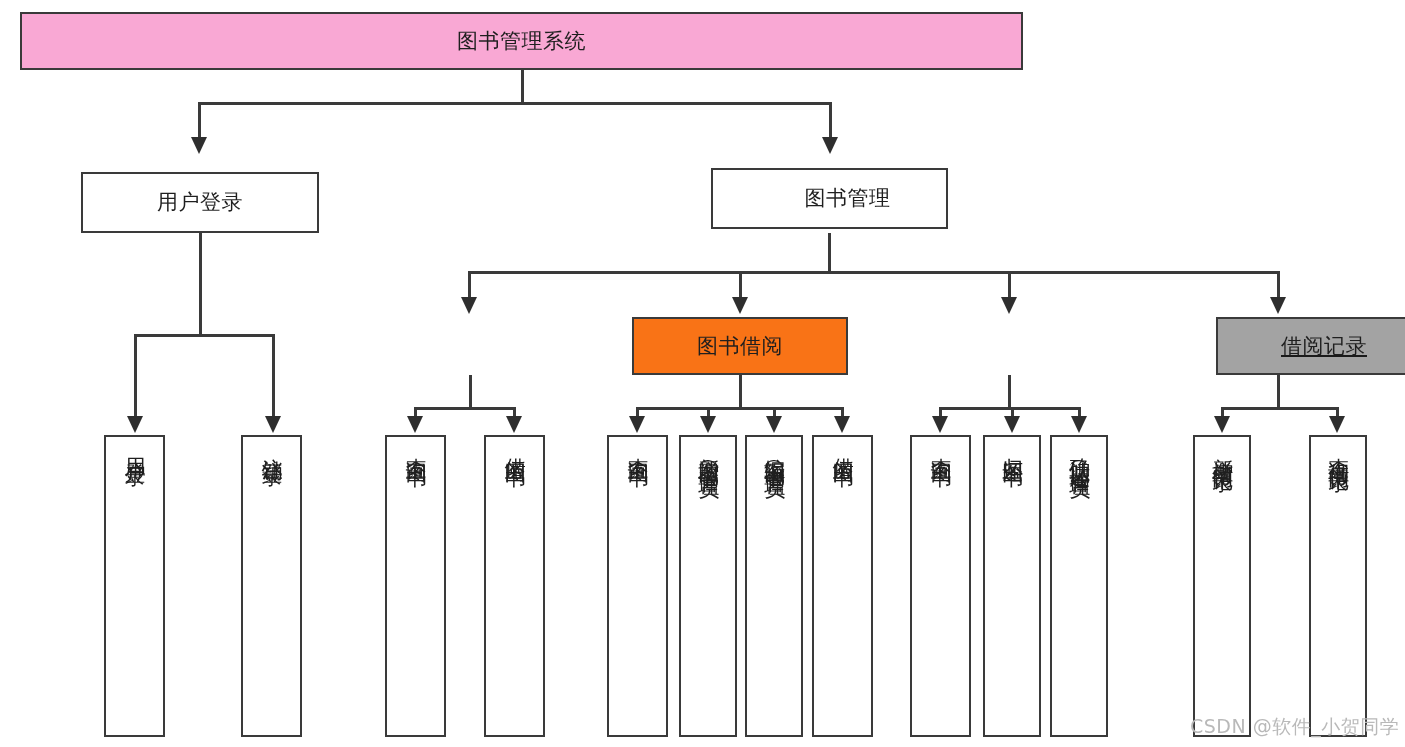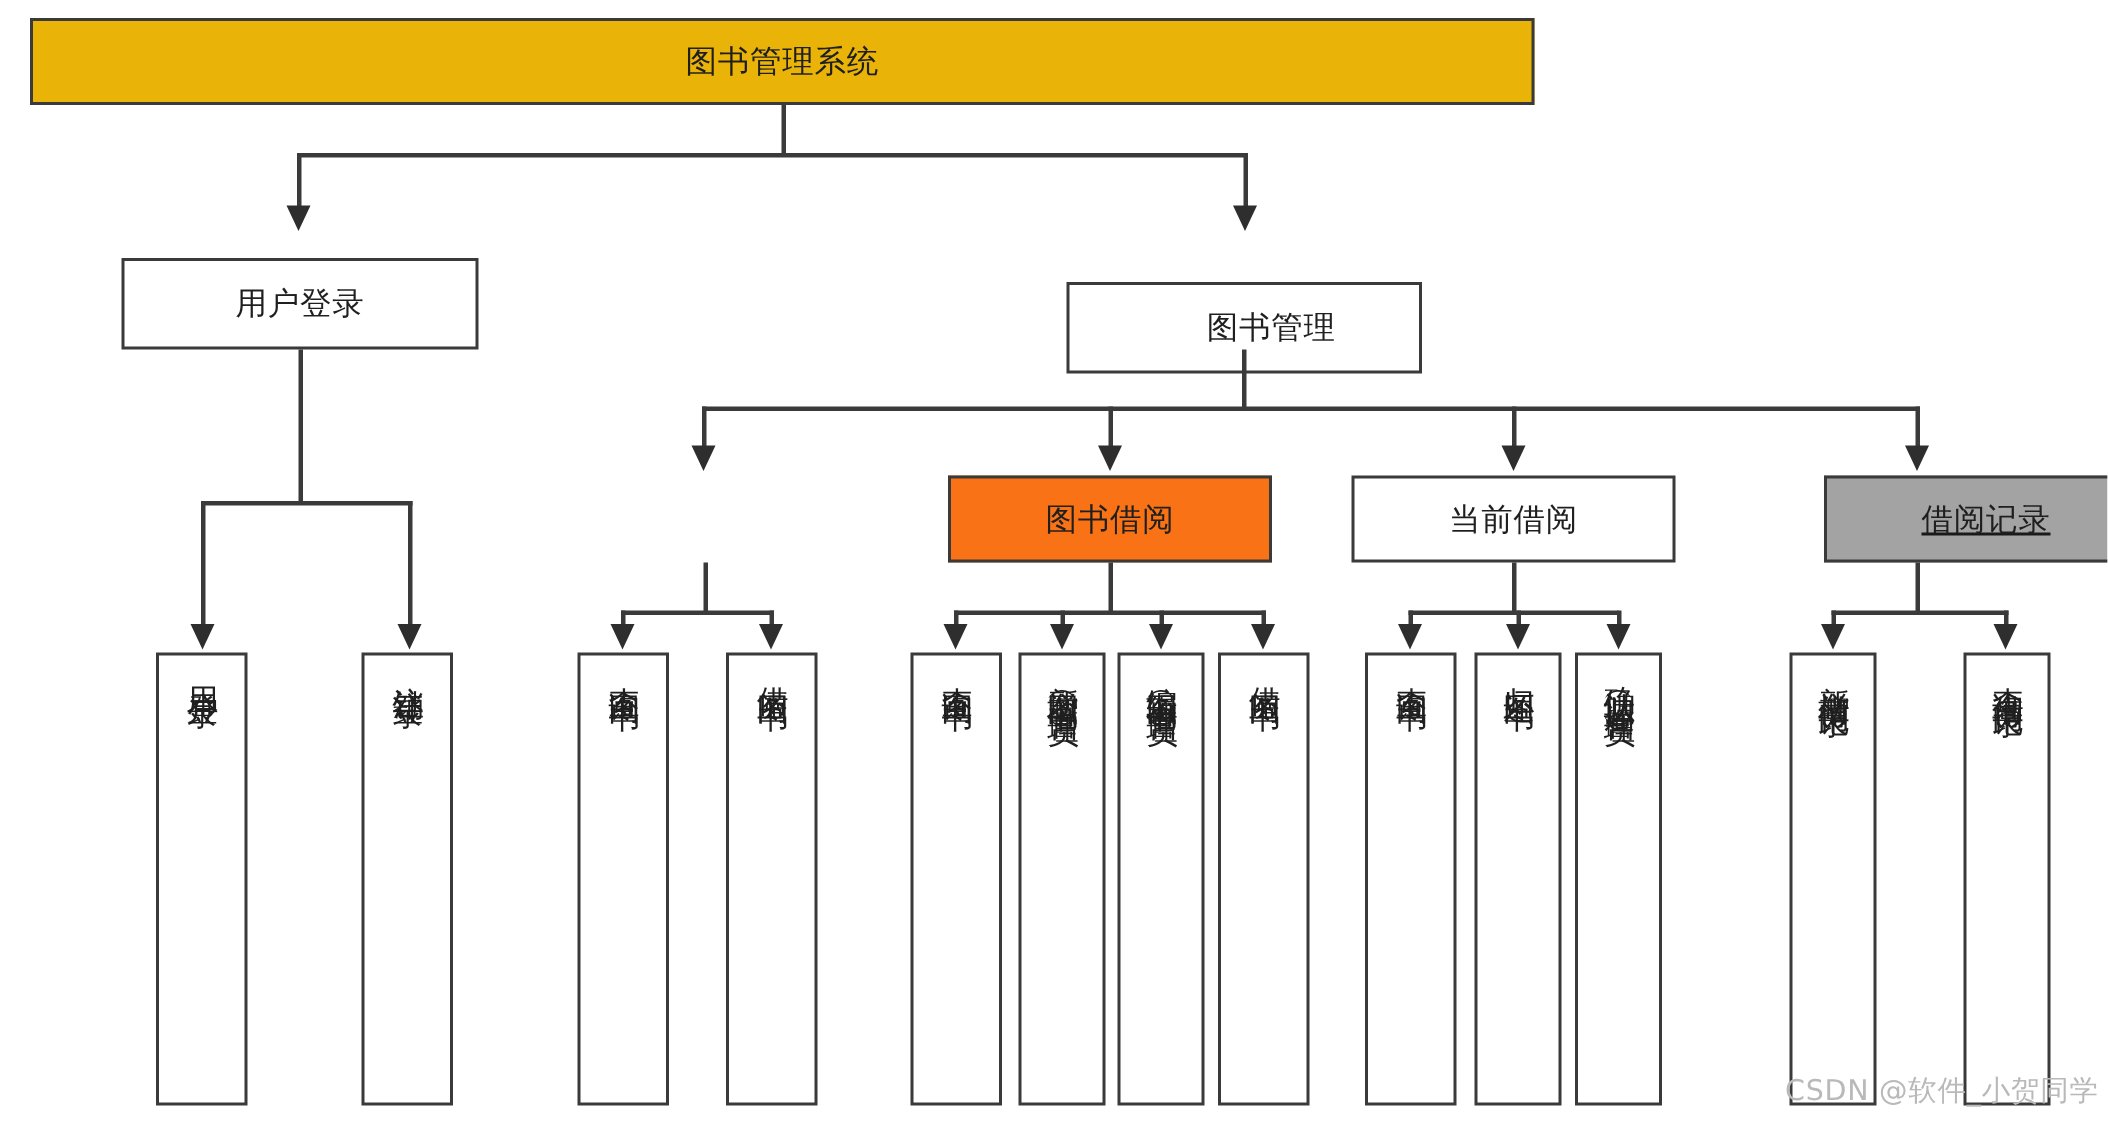--- a/index.html
+++ b/index.html
@@ -78,35 +78,35 @@
     letter-spacing: 0.5px;
     user-select: none;
     text-align: right;
   }
 </style>
 </head>
 <body>
 
 <div id="canvas" style="background: rgb(255, 255, 255);">
 
-  <div class="node h" style="left: 20px; top: 12px; width: 1003px; height: 58px; border-color: rgb(58, 58, 58); background: #eab308;">
+  <div class="node h" style="left: 20px; top: 12px; width: 1003px; height: 58px; border-color: rgb(58, 58, 58); background: #f9a8d4;">
     <span class="lbl">图书管理系统</span>
   </div>
 
   <div class="vline" style="left: 521px; top: 70px; height: 34px; background: rgb(58, 58, 58);"></div>
   <div class="hline" style="left: 198px; top: 102px; width: 634px; background: rgb(58, 58, 58);"></div>
   <div class="vline" style="left: 198px; top: 102px; height: 37px; background: rgb(58, 58, 58);"></div>
   <div class="arrow" style="left: 191px; top: 137px; border-top-color: rgb(46, 46, 46);"></div>
   <div class="vline" style="left: 829px; top: 102px; height: 37px; background: rgb(58, 58, 58);"></div>
   <div class="arrow" style="left: 822px; top: 137px; border-top-color: rgb(46, 46, 46);"></div>
 
   <div class="node h" style="left: 81px; top: 172px; width: 238px; height: 61px; border-color: rgb(58, 58, 58); background: rgb(255, 255, 255);">
     <span class="lbl">用户登录</span>
   </div>
-  <div class="node h" style="left: 711px; top: 188px; width: 237px; height: 61px; border-color: rgb(58, 58, 58); background: rgb(255, 255, 255); padding-left: 36px;">
+  <div class="node h" style="left: 711px; top: 168px; width: 237px; height: 61px; border-color: rgb(58, 58, 58); background: rgb(255, 255, 255); padding-left: 36px;">
     <span class="lbl">图书管理</span>
   </div>
 
   <div class="vline" style="left: 199px; top: 233px; height: 103px; background: rgb(58, 58, 58);"></div>
   <div class="hline" style="left: 134px; top: 334px; width: 141px; background: rgb(58, 58, 58);"></div>
   <div class="vline" style="left: 134px; top: 334px; height: 84px; background: rgb(58, 58, 58);"></div>
   <div class="arrow" style="left: 127px; top: 416px; border-top-color: rgb(46, 46, 46);"></div>
   <div class="vline" style="left: 272px; top: 334px; height: 84px; background: rgb(58, 58, 58);"></div>
   <div class="arrow" style="left: 265px; top: 416px; border-top-color: rgb(46, 46, 46);"></div>
 
@@ -117,23 +117,20 @@
   <div class="vline" style="left: 739px; top: 271px; height: 28px; background: rgb(58, 58, 58);"></div>
   <div class="arrow" style="left: 732px; top: 297px; border-top-color: rgb(46, 46, 46);"></div>
   <div class="vline" style="left: 1008px; top: 271px; height: 28px; background: rgb(58, 58, 58);"></div>
   <div class="arrow" style="left: 1001px; top: 297px; border-top-color: rgb(46, 46, 46);"></div>
   <div class="vline" style="left: 1277px; top: 271px; height: 28px; background: rgb(58, 58, 58);"></div>
   <div class="arrow" style="left: 1270px; top: 297px; border-top-color: rgb(46, 46, 46);"></div>
 
   <div class="node h" style="left: 632px; top: 317px; width: 216px; height: 58px; border-color: rgb(58, 58, 58); background: #f97316;">
     <span class="lbl">图书借阅</span>
   </div>
-  <div class="node h" style="left: 901px; top: 317px; width: 216px; height: 58px; border-color: rgb(58, 58, 58); background: rgb(255, 255, 255);">
-    <span class="lbl">当前借阅</span>
-  </div>
   <div class="node h" style="left: 1216px; top: 317px; width: 216px; height: 58px; border-color: rgb(58, 58, 58); background: #a3a3a3; text-decoration: underline;">
     <span class="lbl">借阅记录</span>
   </div>
 
   <div class="vline" style="left: 469px; top: 375px; height: 34px; background: rgb(58, 58, 58);"></div>
   <div class="hline" style="left: 414px; top: 407px; width: 102px; background: rgb(58, 58, 58);"></div>
   <div class="vline" style="left: 414px; top: 407px; height: 11px; background: rgb(58, 58, 58);"></div>
   <div class="arrow" style="left: 407px; top: 416px; border-top-color: rgb(46, 46, 46);"></div>
   <div class="vline" style="left: 513px; top: 407px; height: 11px; background: rgb(58, 58, 58);"></div>
   <div class="arrow" style="left: 506px; top: 416px; border-top-color: rgb(46, 46, 46);"></div>

